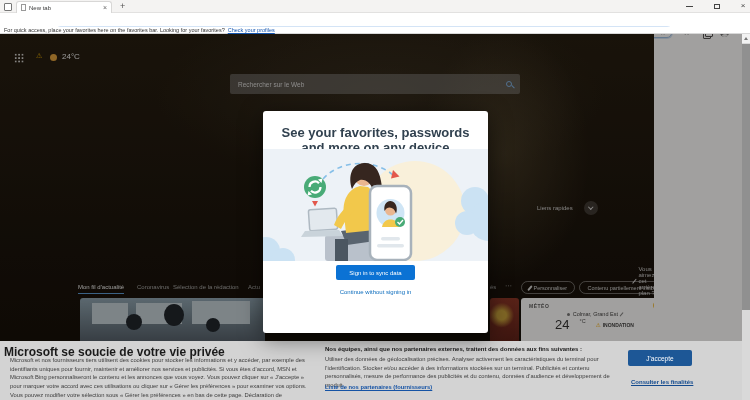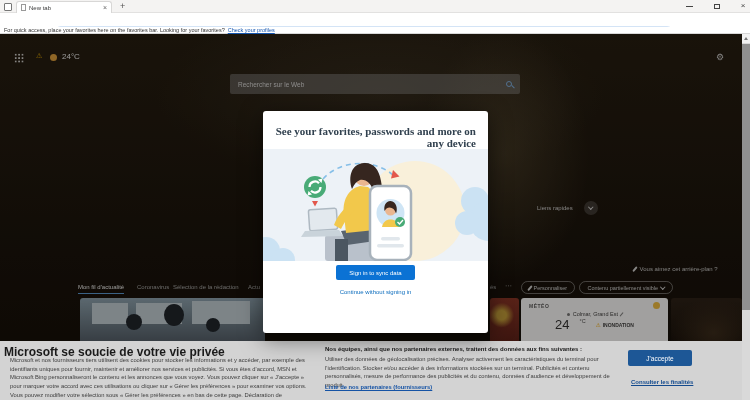--- a/index.html
+++ b/index.html
@@ -42,21 +42,21 @@
   .avatar { left:720px; top:15px; width:9px; height:9px; border-radius:50%; background:#6d6d6d; overflow:hidden; }
   .avatar::before { content:""; position:absolute; left:3px; top:1.5px; width:3px; height:3px; border-radius:50%; background:#f2f2f2; }
   .avatar::after { content:""; position:absolute; left:1.5px; top:5.5px; width:6px; height:4px; border-radius:50% 50% 0 0; background:#f2f2f2; }
   .more { left:738px; }
 
   .favbar { left:0; top:27px; width:750px; height:7px; background:#fff; border-bottom:1px solid #d8d8d8; display:flex; align-items:center; padding:0 4px; gap:3px; }
   .favbar-text { font-size:5.5px; color:#333; white-space:nowrap; }
   .favbar-link { font-size:5.5px; color:#1556b0; text-decoration:underline; white-space:nowrap; cursor:pointer; }
 
   
-  .page { left:0; top:34px; width:750px; height:366px; overflow:hidden;
+  .page { left:0; top:34px; width:654px; height:366px; overflow:hidden;
     background:
       radial-gradient(ellipse 120px 180px at 505px 120px, rgba(120,105,70,.35), rgba(0,0,0,0) 70%),
       radial-gradient(ellipse 300px 120px at 380px 60px, rgba(90,80,60,.30), rgba(0,0,0,0) 75%),
       linear-gradient(#241c10, #17110a 60%, #100b06);
   }
   .dim { left:0; top:34px; width:742px; height:366px; background:rgba(8,6,2,.38); z-index:2; }
 
   .waffle { left:14px; top:19px; width:10px; height:10px; z-index:1;
     background-image:radial-gradient(circle, rgba(240,240,240,.85) .9px, transparent 1.1px);
     background-size:3.4px 3.4px; }
@@ -101,21 +101,21 @@
   .wpencil { width:1.4px; height:5px; background:#888; transform:rotate(40deg); border-radius:1px; }
   .wcard-main { display:flex; align-items:flex-start; justify-content:center; gap:10px; margin-top:1px; }
   .wtemp { font-size:13px; font-weight:normal; color:#333; line-height:13px; }
   .wunit { font-size:5.5px; color:#555; }
   .walert { display:flex; align-items:center; gap:2px; margin-top:4px; }
   .walert .tri { font-size:5.5px; color:#f2a900; }
   .walert .txt { font-size:5px; font-weight:bold; color:#444; }
 
   
   .dialog { left:263px; top:111px; width:225px; height:222px; background:#fff; border-radius:3px; box-shadow:0 6px 22px rgba(0,0,0,.5); z-index:5; }
-  .dlg-title { position:absolute; left:12px; top:14px; width:201px; text-align:right; font-size:11px; font-weight:bold; color:#31414f;font-family:Liberation Serif, serif; }
+  .dlg-title { position:absolute; left:12px; top:14px; width:201px; text-align:center; font-size:13px; font-weight:bold; color:#31414f; }
   .illus { position:absolute; left:0; top:38px; width:225px; height:112px; }
   .dlg-btn { position:absolute; left:73px; top:154px; width:79px; height:15px; background:#0b72d4; border:none; border-radius:2px; color:#fff; font-size:6px; font-family:"Liberation Sans",sans-serif; }
   .dlg-link { position:absolute; left:0; top:178px; width:225px; text-align:center; font-size:6px; color:#0b6cbd; cursor:pointer; }
 
   
   .banner { left:0; top:341px; width:742px; height:59px; background:#d3d3d3; z-index:4; }
   .cb-lh { position:absolute; left:4px; top:4px; font-size:12px; font-weight:bold; color:#1a1a1a; }
   .cb-lb { position:absolute; left:10px; top:15px; width:303px; font-size:5.8px; line-height:1.5; color:#3c3c3c; }
   .cb-rh { position:absolute; left:325px; top:5px; font-size:6px; font-weight:bold; color:#1a1a1a; white-space:nowrap; }
   .cb-rb { position:absolute; left:325px; top:14px; width:297px; font-size:5.8px; line-height:1.5; color:#3c3c3c; }

